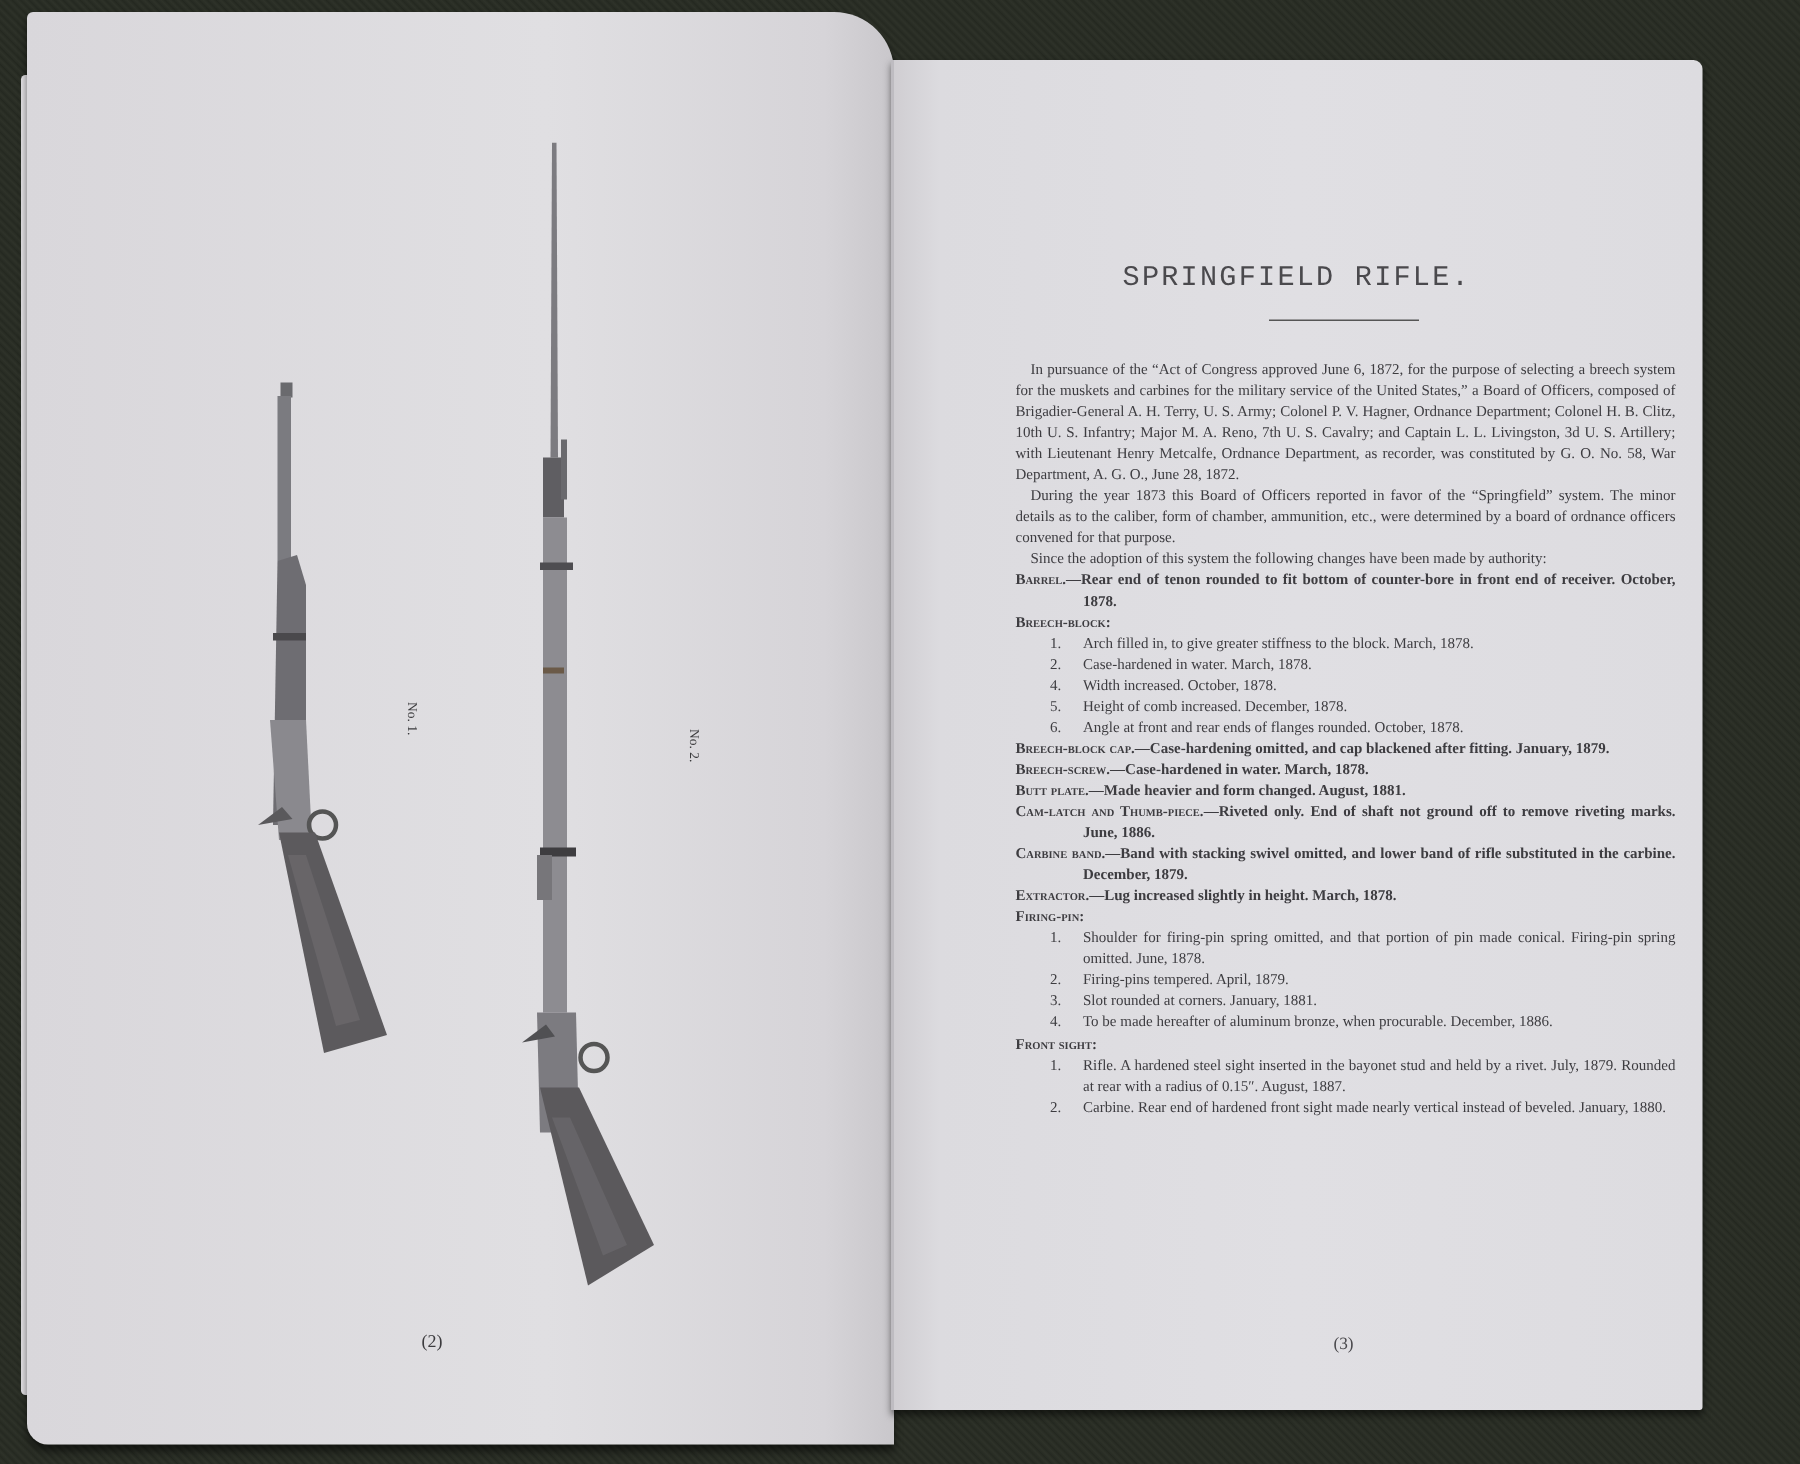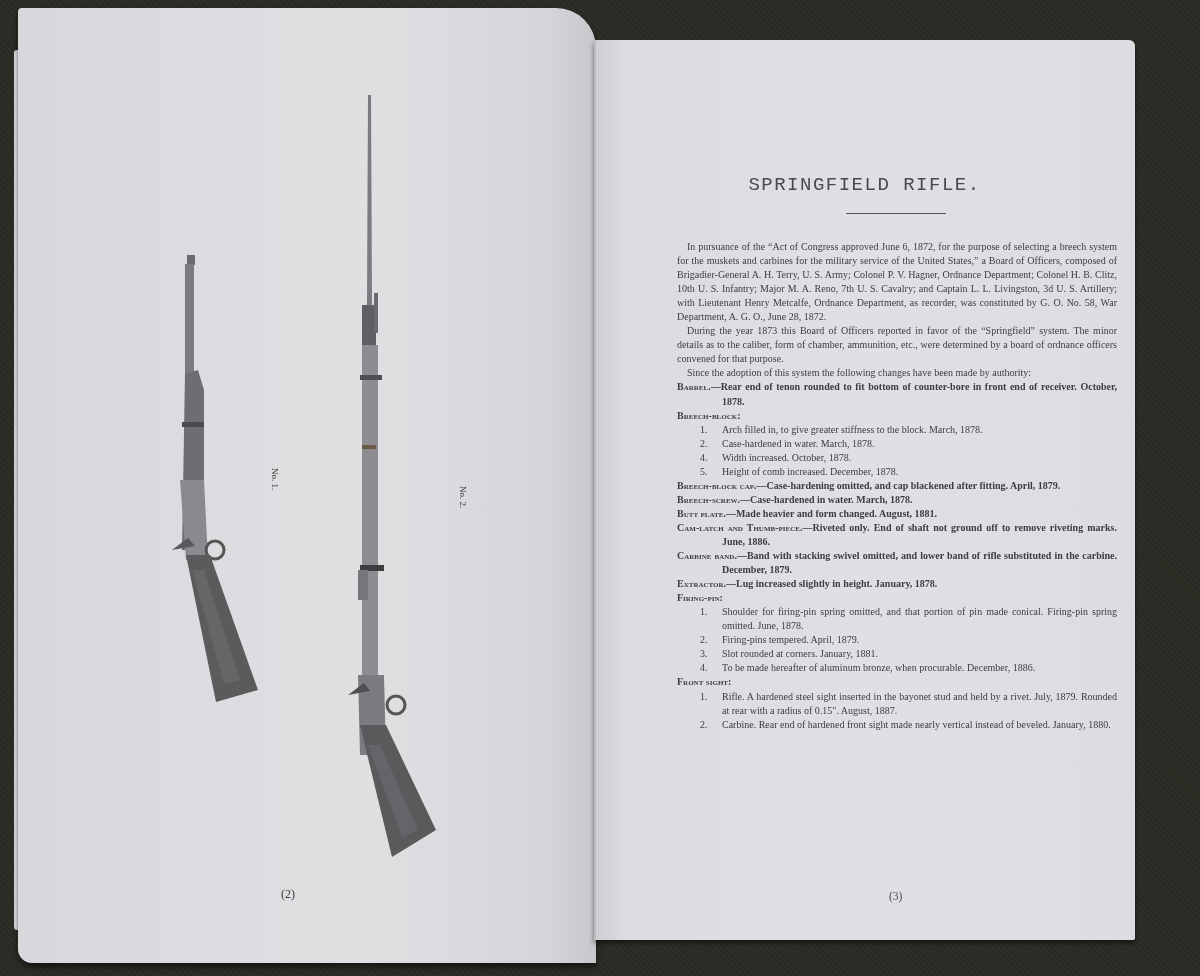--- a/index.html
+++ b/index.html
@@ -106,28 +106,29 @@
   <p>Since the adoption of this system the following changes have been made by authority:</p>
 
   <div class="entry"><span class="sc">Barrel.</span><span>—Rear end of tenon rounded to fit bottom of counter-bore in front end of receiver. October, 1878.</span></div>
 
   <div class="entry"><span class="sc">Breech-block:</span></div>
   <ul class="list">
     <li><span class="n">1.</span><span>Arch filled in, to give greater stiffness to the block. March, 1878.</span></li>
     <li><span class="n">2.</span><span>Case-hardened in water. March, 1878.</span></li>
     <li><span class="n">4.</span><span>Width increased. October, 1878.</span></li>
     <li><span class="n">5.</span><span>Height of comb increased. December, 1878.</span></li>
+    <li><span class="n">6.</span><span>Angle at front and rear ends of flanges rounded. October, 1878.</span></li>
   </ul>
 
-  <div class="entry"><span class="sc">Breech-block cap.</span><span>—Case-hardening omitted, and cap blackened after fitting. April, 1879.</span></div>
+  <div class="entry"><span class="sc">Breech-block cap.</span><span>—Case-hardening omitted, and cap blackened after fitting. January, 1879.</span></div>
   <div class="entry"><span class="sc">Breech-screw.</span><span>—Case-hardened in water. March, 1878.</span></div>
   <div class="entry"><span class="sc">Butt plate.</span><span>—Made heavier and form changed. August, 1881.</span></div>
   <div class="entry"><span class="sc">Cam-latch and Thumb-piece.</span><span>—Riveted only. End of shaft not ground off to remove riveting marks. June, 1886.</span></div>
   <div class="entry"><span class="sc">Carbine band.</span><span>—Band with stacking swivel omitted, and lower band of rifle substituted in the carbine. December, 1879.</span></div>
-  <div class="entry"><span class="sc">Extractor.</span><span>—Lug increased slightly in height. January, 1878.</span></div>
+  <div class="entry"><span class="sc">Extractor.</span><span>—Lug increased slightly in height. March, 1878.</span></div>
 
   <div class="entry"><span class="sc">Firing-pin:</span></div>
   <ul class="list">
     <li><span class="n">1.</span><span>Shoulder for firing-pin spring omitted, and that portion of pin made conical. Firing-pin spring omitted. June, 1878.</span></li>
     <li><span class="n">2.</span><span>Firing-pins tempered. April, 1879.</span></li>
     <li><span class="n">3.</span><span>Slot rounded at corners. January, 1881.</span></li>
     <li><span class="n">4.</span><span>To be made hereafter of aluminum bronze, when procurable. December, 1886.</span></li>
   </ul>
 
   <div class="entry"><span class="sc">Front sight:</span></div>

